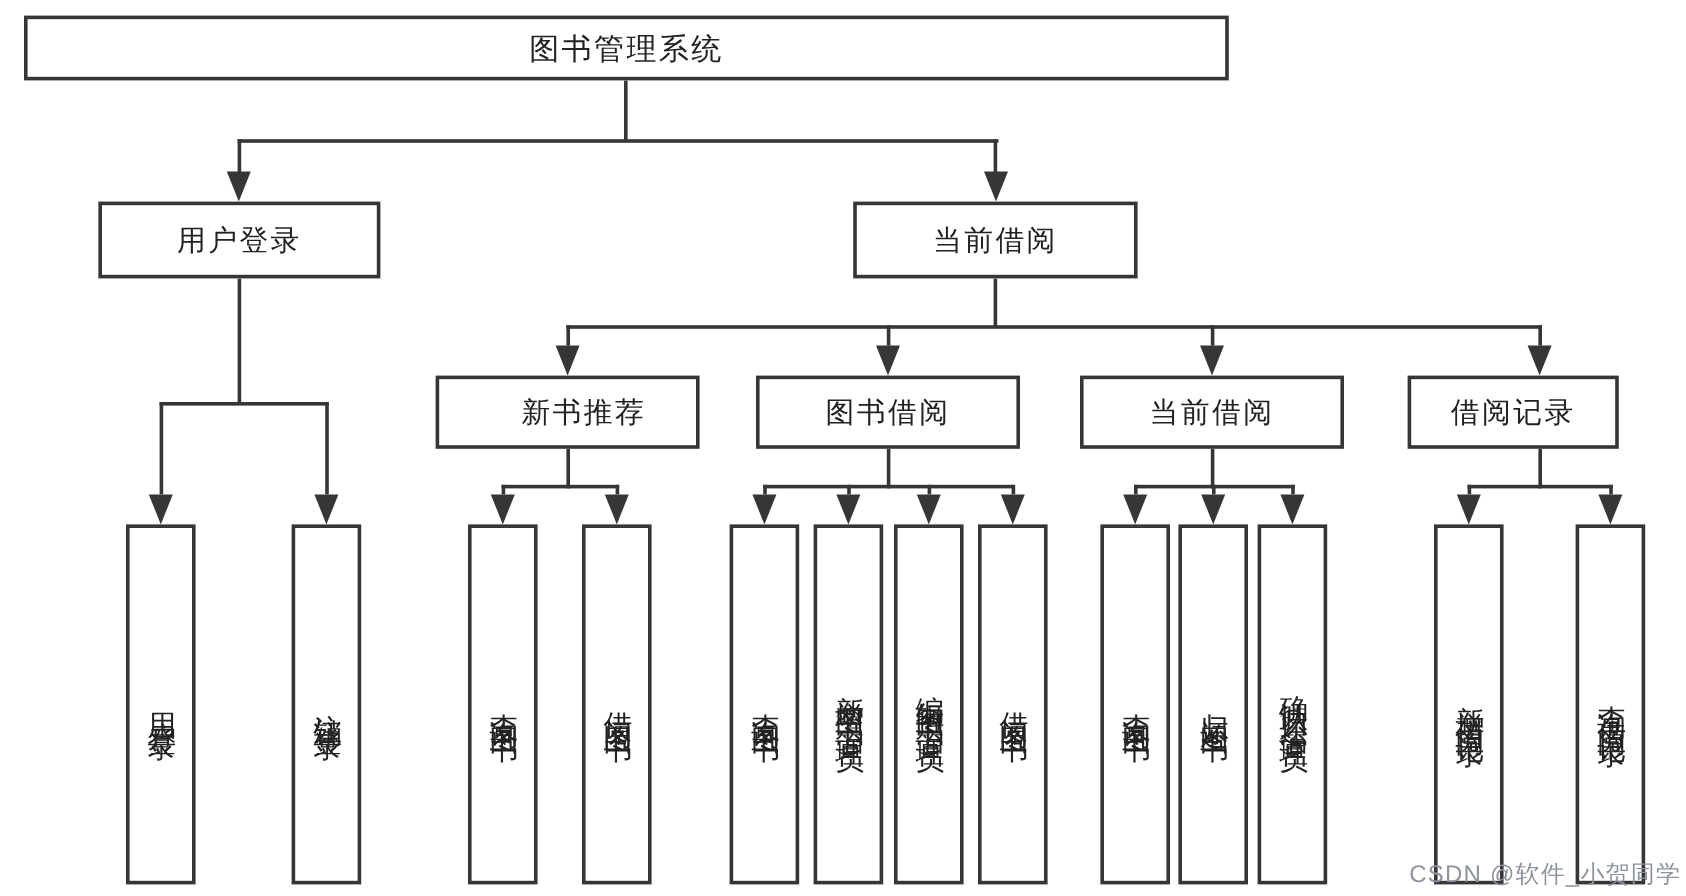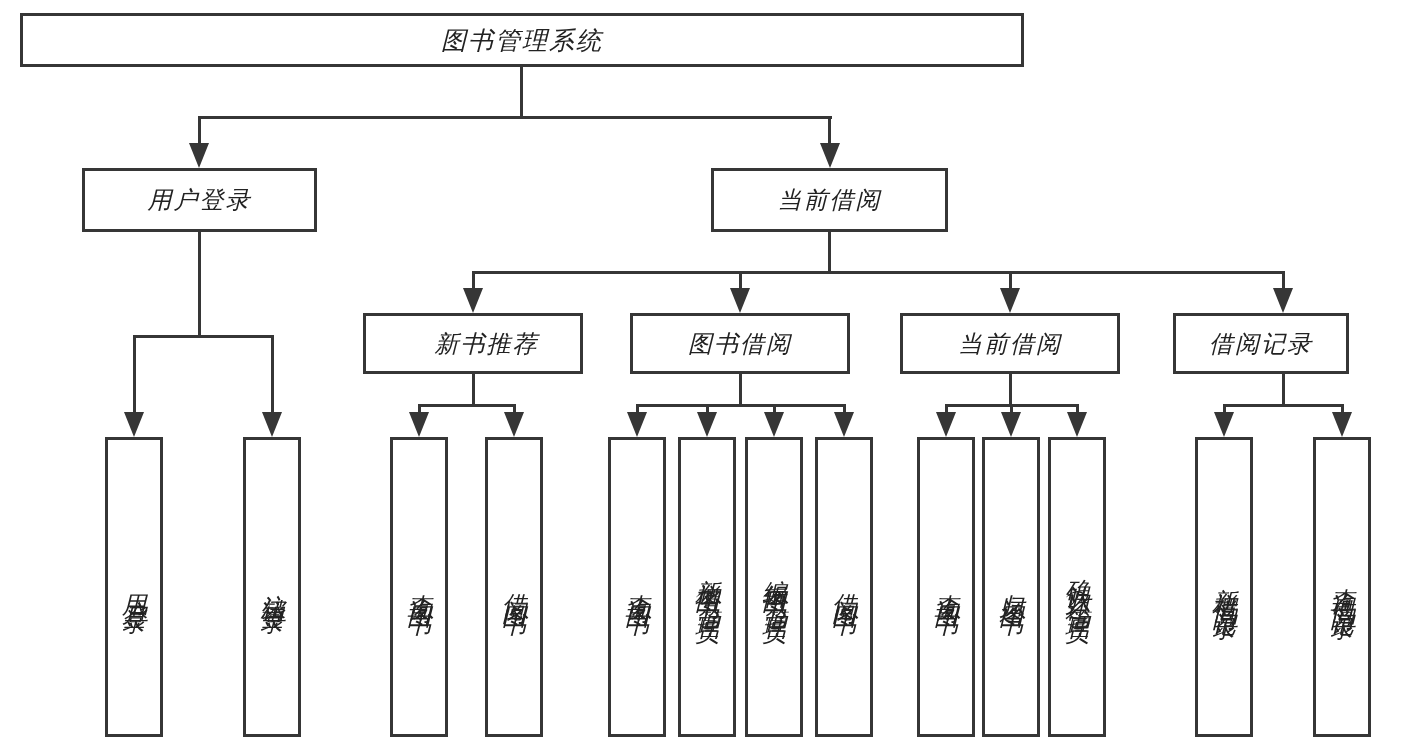--- a/index.html
+++ b/index.html
@@ -5,21 +5,21 @@
   html,body{margin:0;padding:0;background:#ffffff;}
   body{font-family:"Liberation Sans","DejaVu Sans",sans-serif;}
   .canvas{
     position:relative;width:1405px;height:747px;background:#ffffff;overflow:hidden;
   }
   
   .node{
     position:absolute;box-sizing:border-box;background:#ffffff;
     border:3px solid #363636;color:#222222;
     display:flex;align-items:center;justify-content:center;
-    font-size:24px;letter-spacing:2px;z-index:2;font-style:italic;
+    font-size:24px;letter-spacing:2px;z-index:2;
   }
   .root{left:20px;top:13px;width:1004px;height:54px;font-size:25px;}
   .lvl2{top:168px;height:64px;}
   .lvl3{top:313px;height:61px;}
   .leaf{top:437px;width:58px;height:300px;}
   .leaf span{
     writing-mode:vertical-rl;text-orientation:mixed;
     letter-spacing:6px;line-height:1;white-space:nowrap;
   }
   
@@ -162,14 +162,15 @@
   <div class="vline" style="left:1075.5px;top:404px;height:8px;"></div>
   <div class="ahead" style="left:1067px;top:412px;"></div>
 
   <div class="vline" style="left:1281.5px;top:374px;height:33px;"></div>
   <div class="hline" style="left:1222.5px;top:404px;width:121px;"></div>
   <div class="vline" style="left:1222.5px;top:404px;height:8px;"></div>
   <div class="ahead" style="left:1214px;top:412px;"></div>
   <div class="vline" style="left:1340.5px;top:404px;height:8px;"></div>
   <div class="ahead" style="left:1332px;top:412px;"></div>
 
+  <div class="watermark">CSDN @软件_小贺同学</div>
 
 </div>
 
 </body></html>

